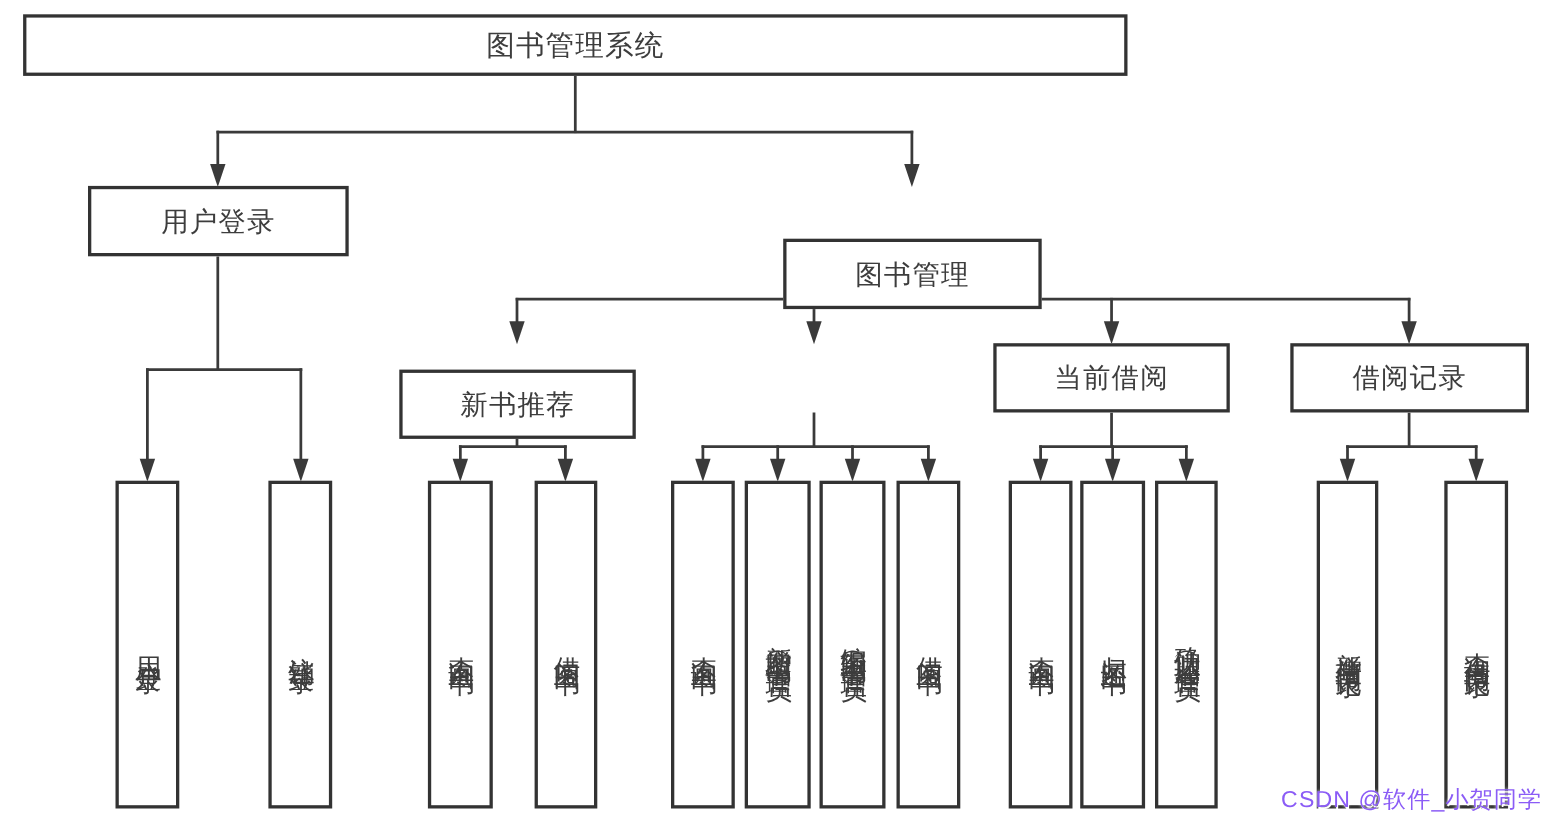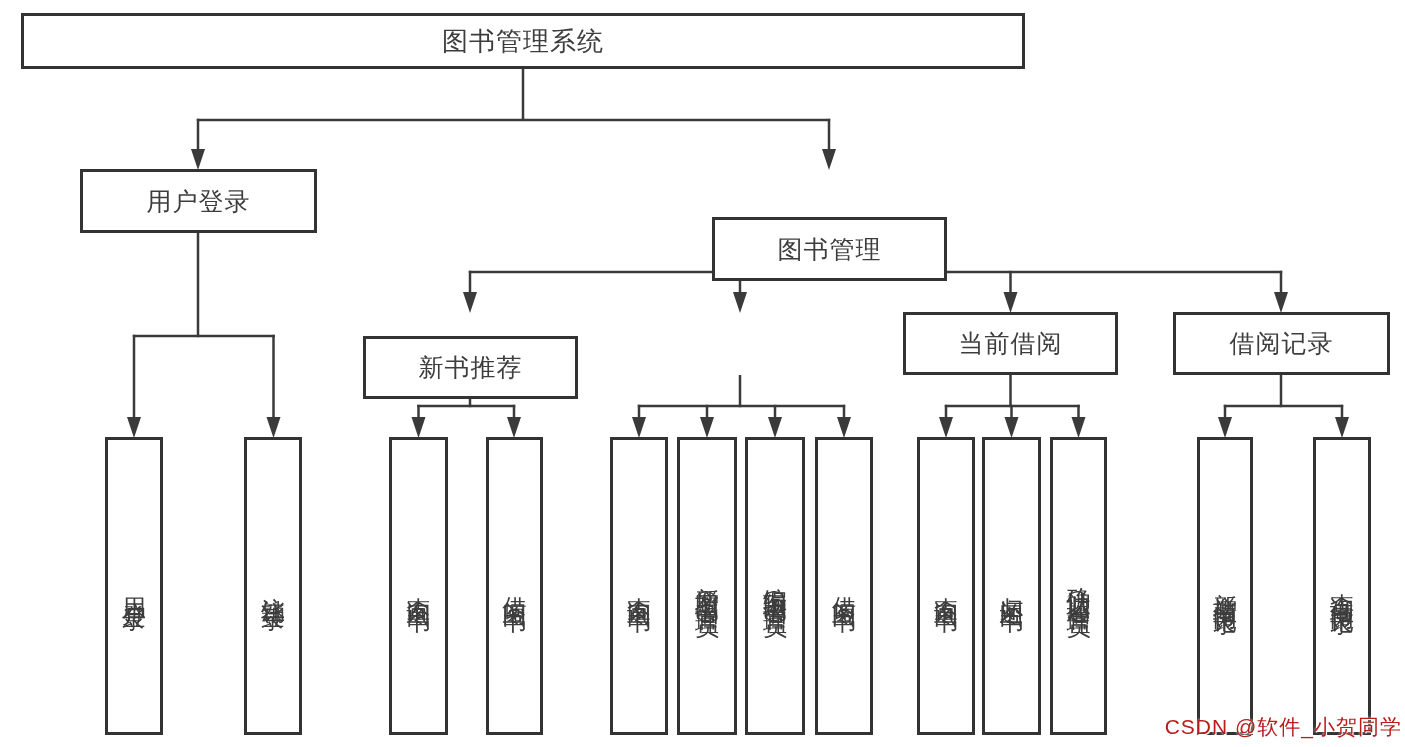--- a/index.html
+++ b/index.html
@@ -41,21 +41,21 @@
     letter-spacing: 4px;
     line-height: 1;
     white-space: nowrap;
   }
   .watermark {
     position: absolute;
     right: 3px;
     bottom: 6px;
     z-index: 3;
     font-size: 21px;
-    color: #b91c1c;
+    color: #8b5cf6;
     letter-spacing: 1px;
     white-space: nowrap;
     text-shadow: 0 0 3px #ffffff, 1px 1px 0 #ffffff;
   }
 </style>
 </head>
 <body>
 
 <div class="stage">
 

